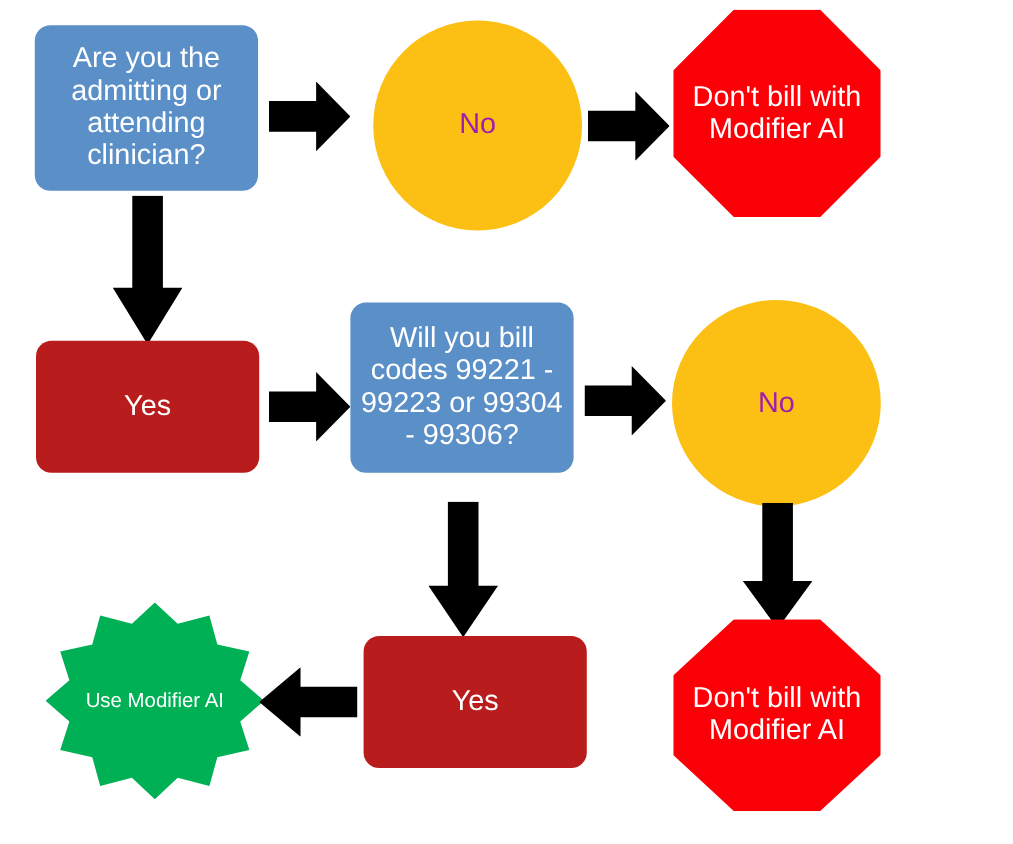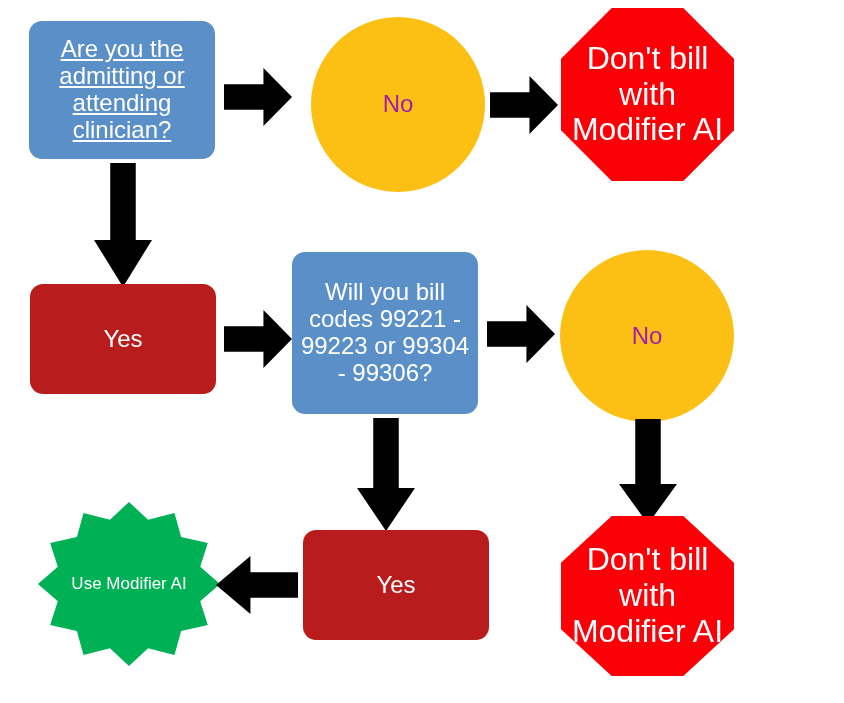--- a/index.html
+++ b/index.html
@@ -53,21 +53,21 @@
     background: #FCBF13;
     border-radius: 50%;
     color: #a21caf;
     font-size: 24px;
     justify-content: center;
   }
   
   .shape-octagon-red {
     background: #FB0007;
     color: #ffffff;
-    font-size: 32px;
+    font-size: 24px;
     clip-path: polygon(
       29.29% 0%, 70.71% 0%,
       100% 29.29%, 100% 70.71%,
       70.71% 100%, 29.29% 100%,
       0% 70.71%, 0% 29.29%);
   }
   
   .shape-seal-green {
     background: #00B055;
     color: #ffffff;
@@ -87,21 +87,21 @@
   }
   .arrow-down {
     clip-path: polygon(28% 0%, 72% 0%, 72% 62%, 100% 62%, 50% 100%, 0% 62%, 28% 62%);
   }
 </style>
 </head>
 <body>
 
 <div id="canvas">
 
-  <div class="node shape-roundrect-blue" style="left:29px; top:21px; width:186px; height:138px;text-decoration:underline;">
+  <div class="node shape-roundrect-blue" style="left:29px; top:21px; width:186px; height:138px;">
     <span class="label">Are you the admitting or attending clinician?</span>
   </div>
 
   <div class="arrow arrow-right" style="left:224px; top:68px; width:68px; height:58px;"></div>
 
   <div class="node shape-ellipse-gold" style="left:311px; top:17px; width:174px; height:175px;">
     <span class="label">No</span>
   </div>
 
   <div class="arrow arrow-right" style="left:490px; top:76px; width:68px; height:58px;"></div>
@@ -111,21 +111,21 @@
   </div>
 
   <div class="arrow arrow-down" style="left:94px; top:163px; width:58px; height:124px;"></div>
 
   <div class="node shape-roundrect-green" style="left:30px; top:284px; width:186px; height:110px;">
     <span class="label">Yes</span>
   </div>
 
   <div class="arrow arrow-right" style="left:224px; top:310px; width:68px; height:58px;"></div>
 
-  <div class="node shape-roundrect-blue" style="left:292px; top:252px; width:186px; height:162px;">
+  <div class="node shape-roundrect-blue" style="left:292px; top:252px; width:186px; height:142px;">
     <span class="label">Will you bill codes 99221 - 99223 or 99304 - 99306?</span>
   </div>
 
   <div class="arrow arrow-right" style="left:487px; top:305px; width:68px; height:58px;"></div>
 
   <div class="node shape-ellipse-gold" style="left:560px; top:250px; width:174px; height:172px;">
     <span class="label">No</span>
   </div>
 
   <div class="arrow arrow-down" style="left:619px; top:419px; width:58px; height:105px;"></div>

